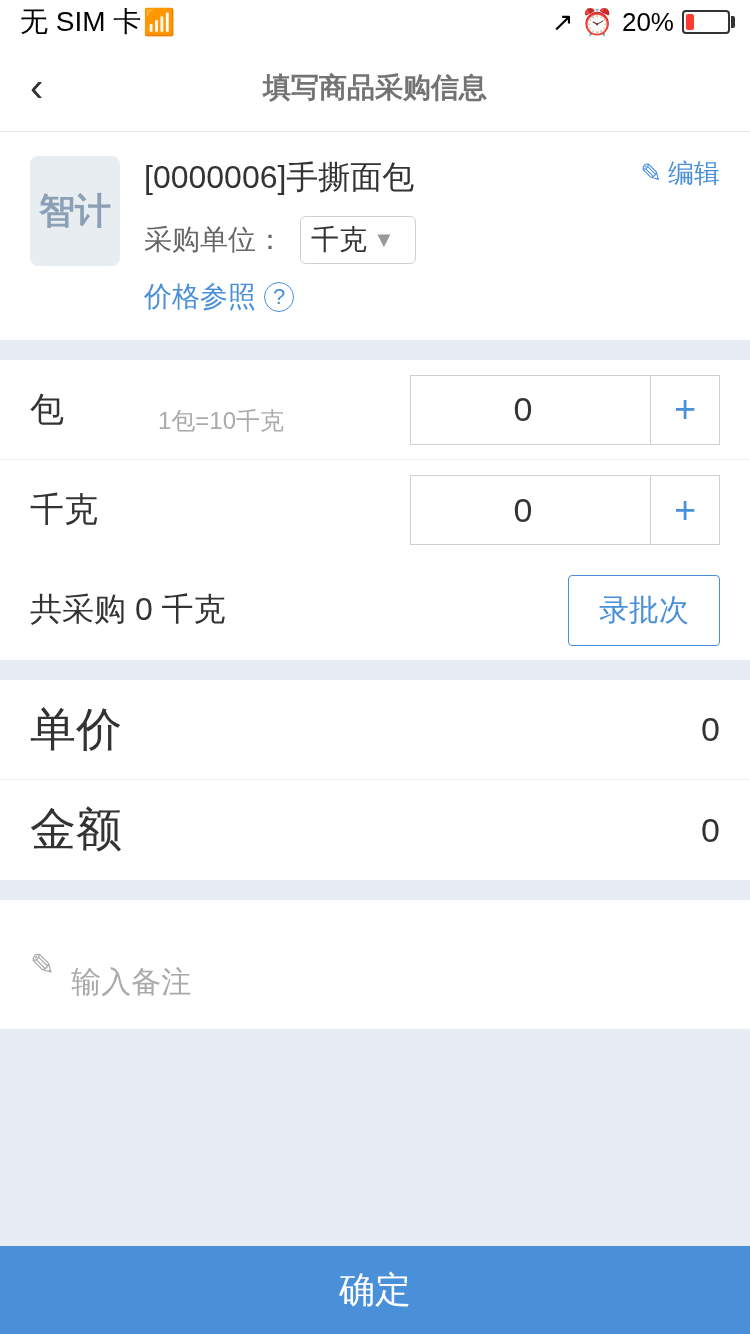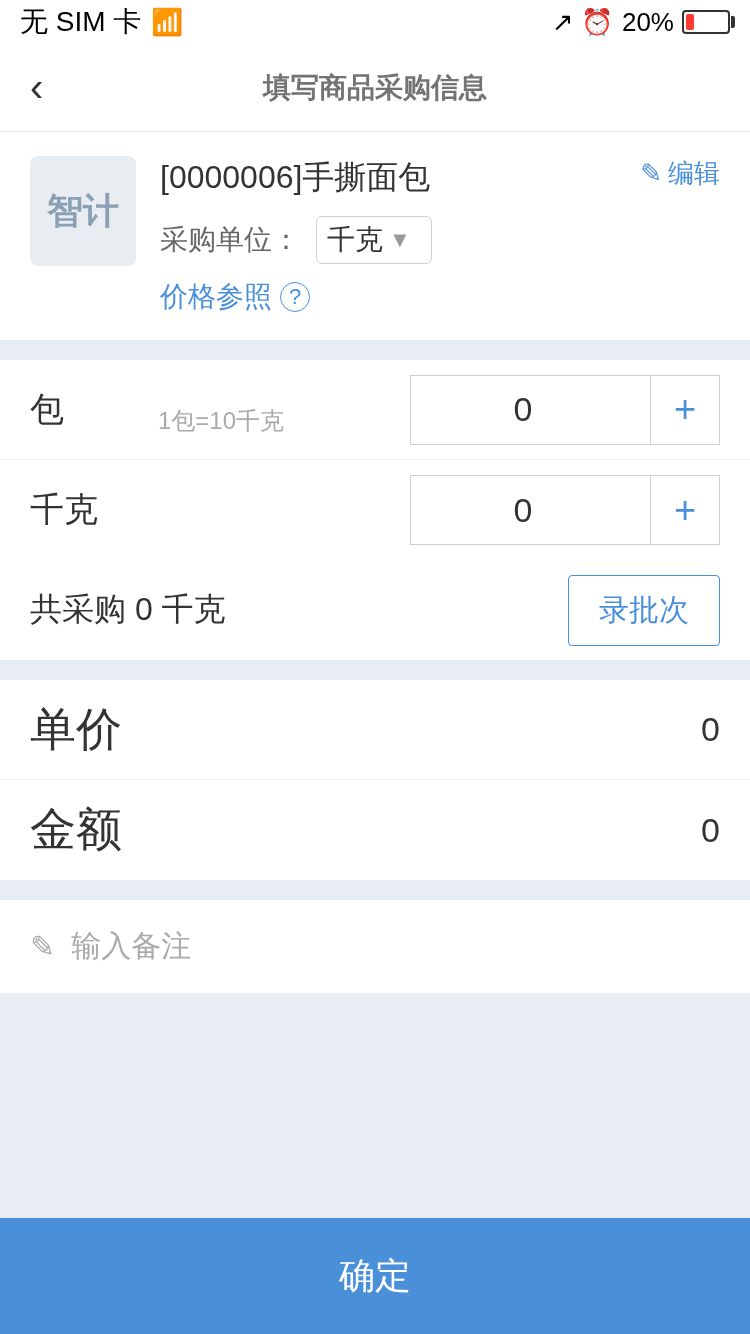--- a/index.html
+++ b/index.html
@@ -17,21 +17,21 @@
     .status-bar {
       height: 44px;
       background: #fff;
       display: flex;
       align-items: center;
       justify-content: space-between;
       padding: 0 20px;
       font-size: 28px;
       color: #000;
     }
-    .status-left { display: flex; align-items: center; gap: 10px; }
+    .status-left { display: flex; align-items: center; gap: 2px; }
     .status-center { font-size: 30px; font-weight: 500; }
     .status-right { display: flex; align-items: center; gap: 8px; font-size: 26px; }
     .battery-icon {
       width: 48px;
       height: 24px;
       border: 2px solid #333;
       border-radius: 4px;
       position: relative;
       display: inline-flex;
       align-items: center;
@@ -83,21 +83,21 @@
     .product-card {
       background: #fff;
       margin-top: 0;
       padding: 24px 30px;
       display: flex;
       align-items: flex-start;
       gap: 24px;
       position: relative;
     }
     .product-image {
-      width: 106px;
+      width: 90px;
       height: 110px;
       background: #e8edf2;
       border-radius: 8px;
       display: flex;
       align-items: center;
       justify-content: center;
       flex-shrink: 0;
     }
     .product-logo {
       font-size: 36px;
@@ -274,29 +274,30 @@
       background: #fff;
       padding: 26px 30px;
       display: flex;
       align-items: center;
       gap: 16px;
     }
     .pencil-icon { font-size: 30px; color: #aaa; }
     .notes-placeholder {
       font-size: 30px;
       color: #aaa;
+      margin-top: 36px;
     }
 
     
     .confirm-btn {
       position: fixed;
       bottom: 0;
       left: 0;
       width: 750px;
-      height: 116px;
+      height: 88px;
       background: #4a90d9;
       display: flex;
       align-items: center;
       justify-content: center;
       font-size: 36px;
       color: #fff;
       font-weight: 500;
       cursor: pointer;
       border: none;
       outline: none;

